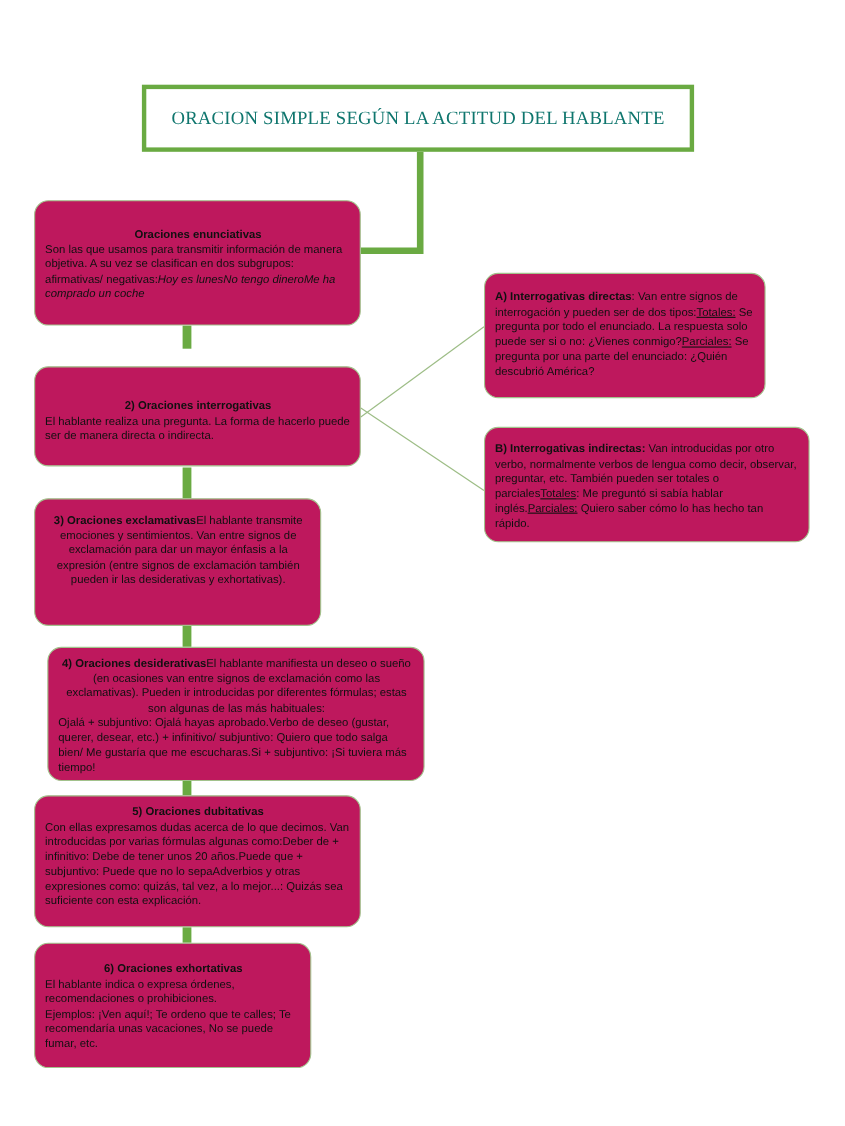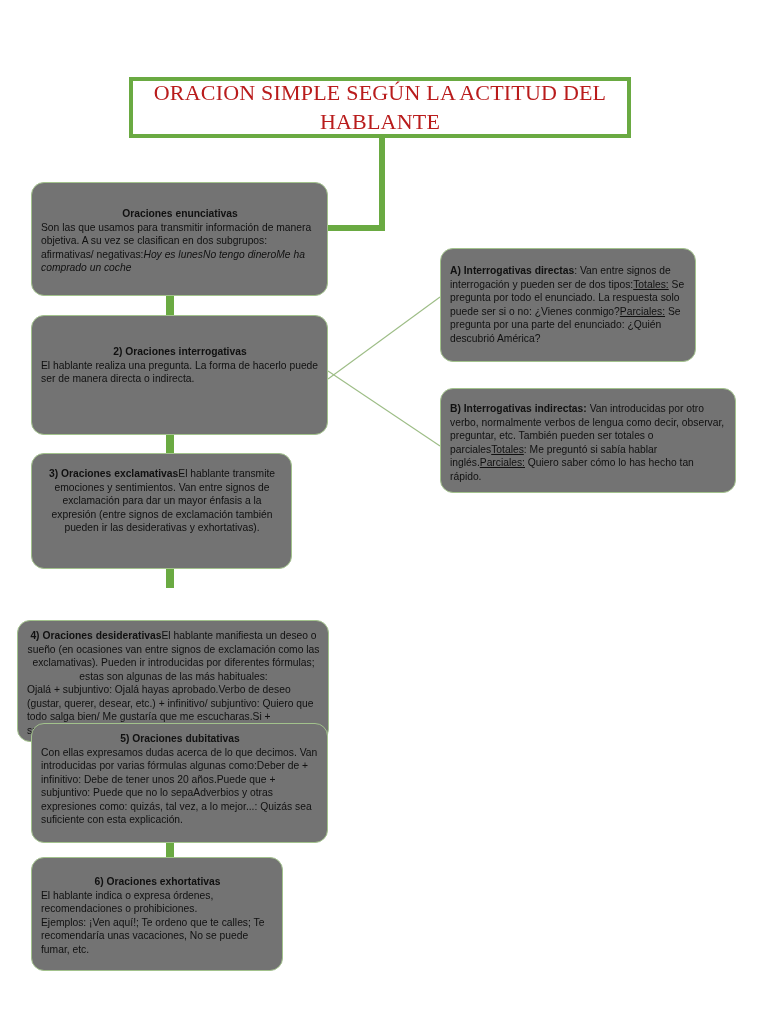--- a/index.html
+++ b/index.html
@@ -40,33 +40,33 @@
     box-sizing: border-box;
     background: #ffffff;
     border: 4px solid #6aaa42;
     display: flex;
     align-items: center;
     justify-content: center;
     z-index: 3;
   }
   .title-text {
     font-family: "Liberation Serif", serif;
-    font-size: 22px;
+    font-size: 17px;
     line-height: 1.28;
-    color: #b91c1c;
+    color: #0f766e;
     text-align: center;
     padding: 0 14px;
     letter-spacing: 0.2px;
   }
 
   
   .node {
     position: absolute;
     box-sizing: border-box;
-    background: #737373;
+    background: #be185d;
     border: 1px solid #a2c28c;
     border-radius: 13px;
     z-index: 2;
     overflow: hidden;
   }
   .node-inner {
     padding: 6px 8px 6px 9px;
     font-size: 10.3px;
     line-height: 1.32;
     color: #101010;
@@ -88,33 +88,33 @@
     text-decoration: underline;
   }
   .ctr {
     text-align: center;
   }
 
   
   #node-enunciativas { left: 31px;  top: 182px; width: 297px; height: 114px; }
   #node-enunciativas .node-inner { padding-top: 24px; }
 
-  #node-interrogativas { left: 31px; top: 315px; width: 297px; height: 120px; }
+  #node-interrogativas { left: 31px; top: 333px; width: 297px; height: 91px; }
   #node-interrogativas .node-inner { padding-top: 29px; }
 
   #node-directas  { left: 440px; top: 248px; width: 256px; height: 114px; }
   #node-directas .node-inner { padding-top: 15px; }
 
   #node-indirectas { left: 440px; top: 388px; width: 296px; height: 105px; border-radius: 13px; }
   #node-indirectas .node-inner { padding-top: 13px; }
 
   #node-exclamativas { left: 31px; top: 453px; width: 261px; height: 116px; }
   #node-exclamativas .node-inner { padding-top: 13px; }
 
-  #node-desiderativas { left: 17px; top: 588px; width: 312px; height: 122px; margin-top: 32px; }
+  #node-desiderativas { left: 43px; top: 588px; width: 343px; height: 122px; }
   #node-desiderativas .node-inner { padding-top: 8px; }
 
   #node-dubitativas { left: 31px; top: 723px; width: 297px; height: 120px; }
   #node-dubitativas .node-inner { padding-top: 8px; }
 
   #node-exhortativas { left: 31px; top: 857px; width: 252px; height: 114px; }
   #node-exhortativas .node-inner { padding-top: 17px; }
 </style>
 </head>
 <body>

